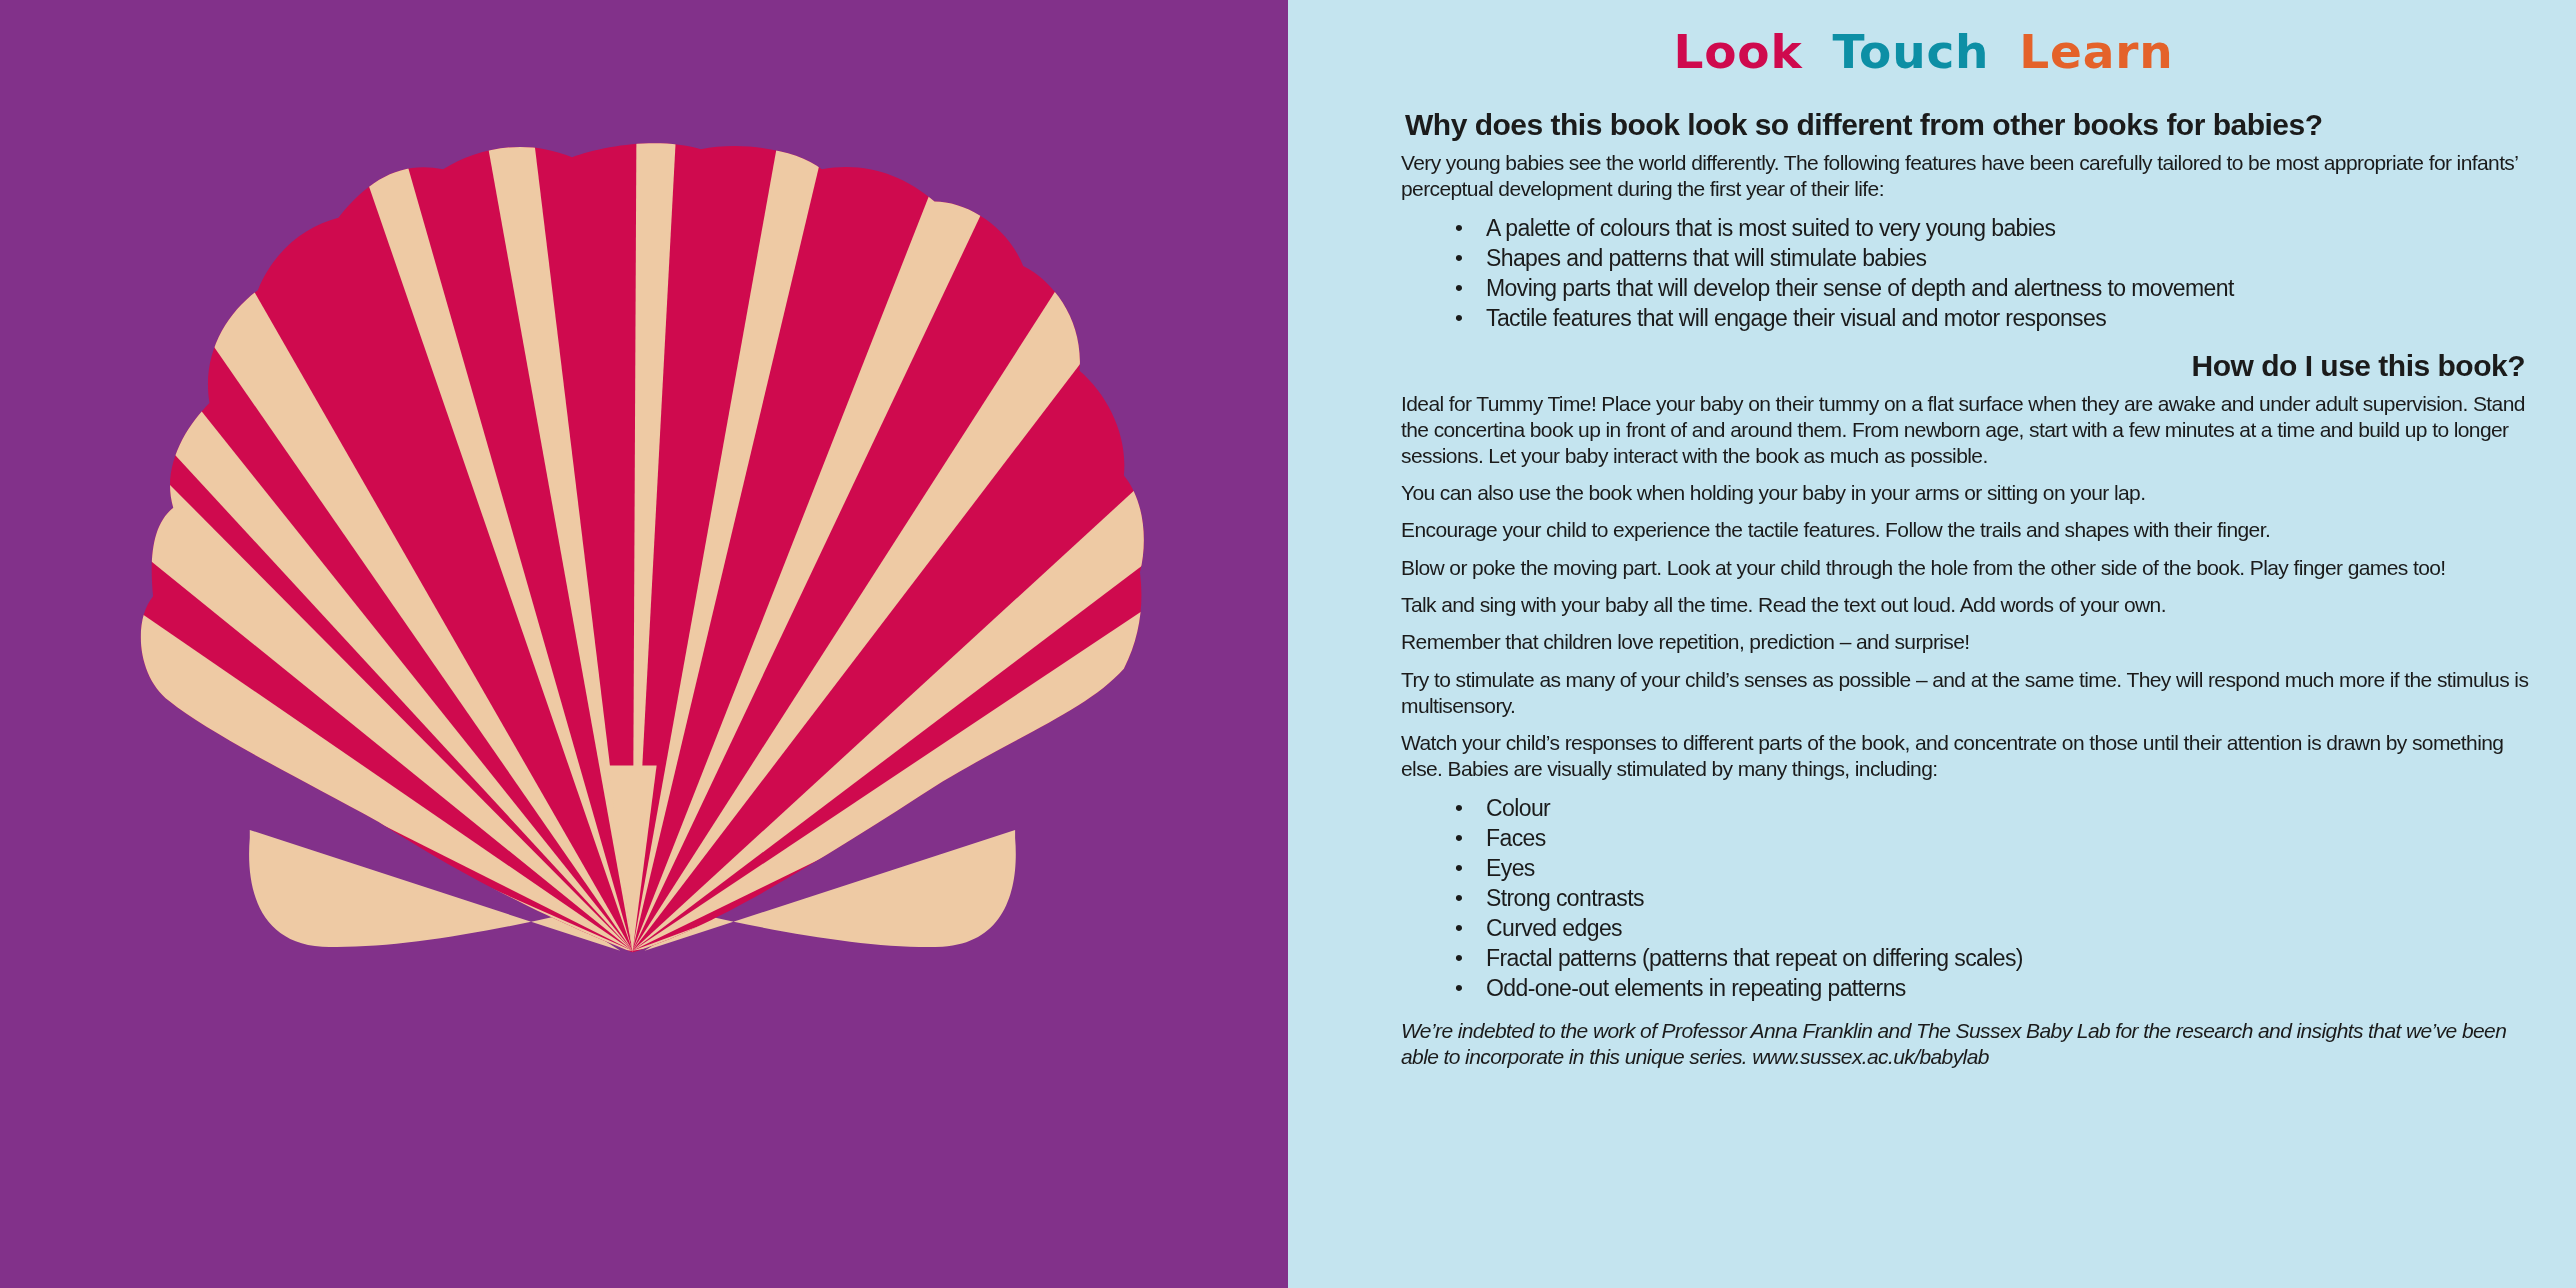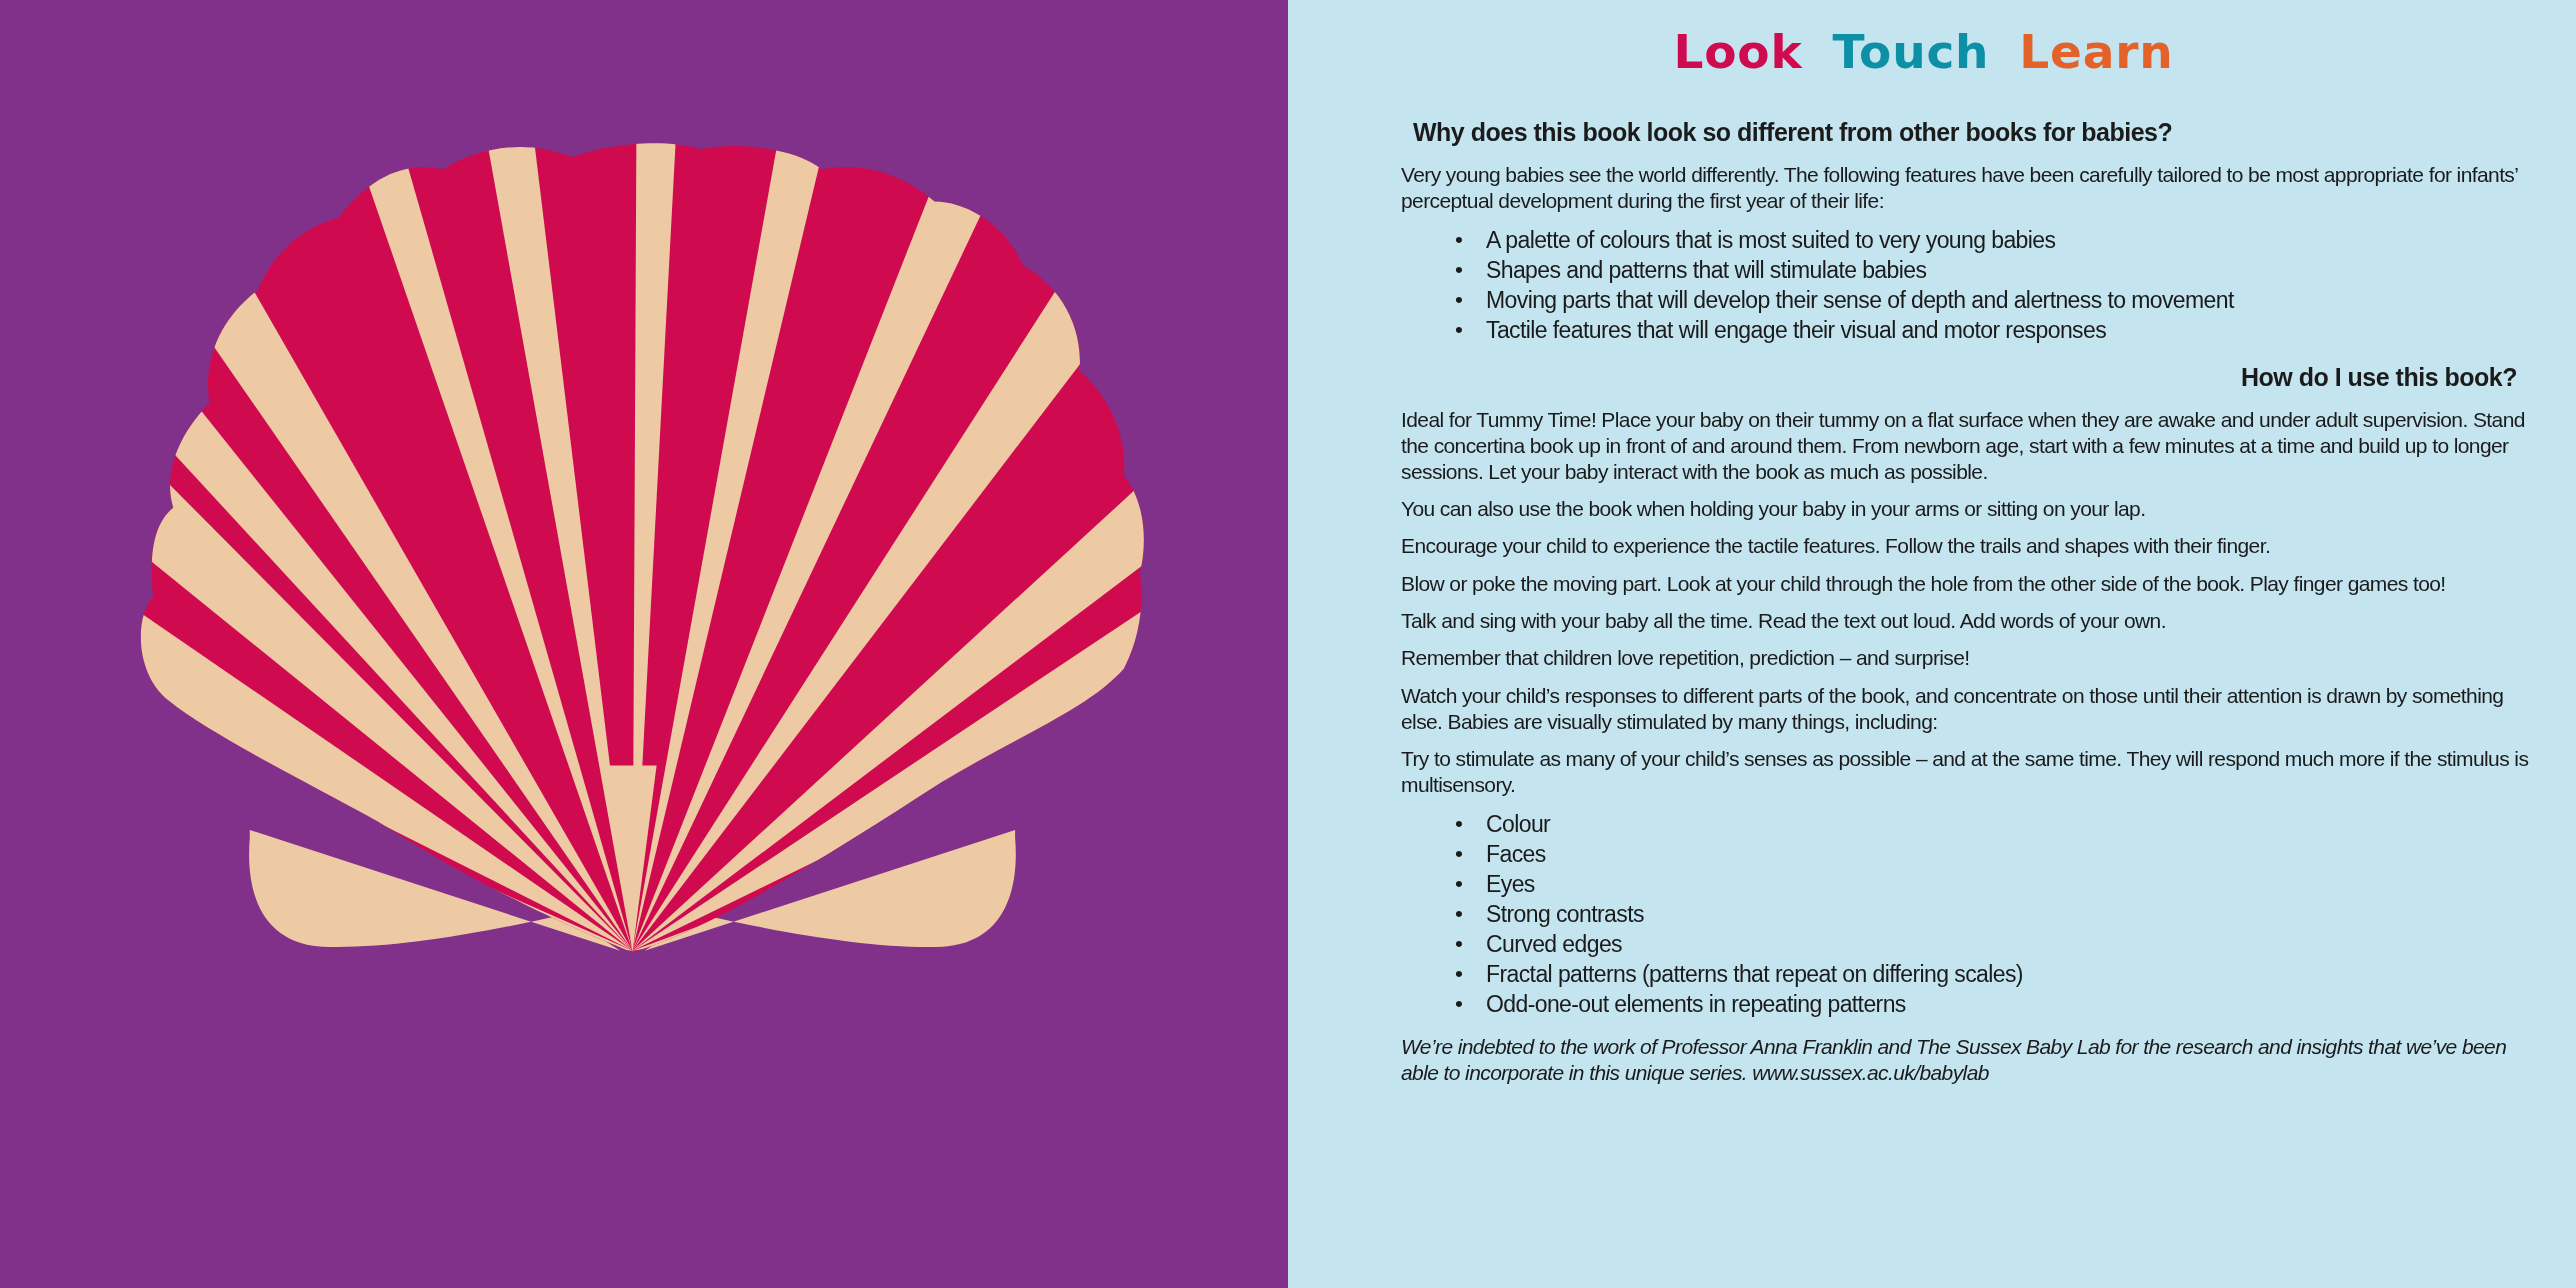--- a/index.html
+++ b/index.html
@@ -30,21 +30,21 @@
     }
     .series-title span { display: inline-block; margin: 0 6.4px; }
     .t-look { color: #cf0a4e; }
     .t-touch { color: #0d8fa5; }
     .t-learn { color: #e4622a; }
 
     .content {
       position: absolute; left: 1400px; left: 113px; top: 103px; width: 1128px;
     }
     h2 {
-      margin: 12px; font-size: 25px; font-weight: bold; line-height: 35px;
+      margin: 4px; font-size: 30px; font-weight: bold; line-height: 35px;
       letter-spacing: -0.5px;
     }
     h2.q2 { margin-top: 14.5px; text-align: right; }
     p {
       margin: 0 0 11.3px 0; font-size: 21px; line-height: 26px; letter-spacing: -0.6px;
     }
     p.first { margin-top: 8px; }
     ul {
       margin: 0 0 11.3px 0; padding: 0 0 0 85px; list-style: none;
       font-size: 23px; line-height: 30px; letter-spacing: -0.6px;
@@ -138,22 +138,22 @@
         <li><span class="bullet">•</span><span>Tactile features that will engage their visual and motor responses</span></li>
       </ul>
 
       <h2 class="q2">How do I use this book?</h2>
       <p class="first">Ideal for Tummy Time!  Place your baby on their tummy on a flat surface when they are awake and under adult supervision.  Stand the concertina book up in front of and around them.  From newborn age, start with a few minutes at a time and build up to longer sessions.  Let your baby interact with the book as much as possible.</p>
       <p>You can also use the book when holding your baby in your arms or sitting on your lap.</p>
       <p>Encourage your child to experience the tactile features.  Follow the trails and shapes with their finger.</p>
       <p>Blow or poke the moving part.  Look at your child through the hole from the other side of the book. Play finger games too!</p>
       <p>Talk and sing with your baby all the time.  Read the text out loud.  Add words of your own.</p>
       <p>Remember that children love repetition, prediction – and surprise!</p>
+      <p>Try to stimulate as many of your child’s senses as possible – and at the same time.  They will respond much more if the stimulus is multisensory.</p>
       <p>Watch your child’s responses to different parts of the book, and concentrate on those until their attention is drawn by something else.  Babies are visually stimulated by many things, including:</p>
-      <p>Try to stimulate as many of your child’s senses as possible – and at the same time.  They will respond much more if the stimulus is multisensory.</p>
 
       <ul class="list2">
         <li><span class="bullet">•</span><span>Colour</span></li>
         <li><span class="bullet">•</span><span>Faces</span></li>
         <li><span class="bullet">•</span><span>Eyes</span></li>
         <li><span class="bullet">•</span><span>Strong contrasts</span></li>
         <li><span class="bullet">•</span><span>Curved edges</span></li>
         <li><span class="bullet">•</span><span>Fractal patterns (patterns that repeat on differing scales)</span></li>
         <li><span class="bullet">•</span><span>Odd-one-out elements in repeating patterns</span></li>
       </ul>

